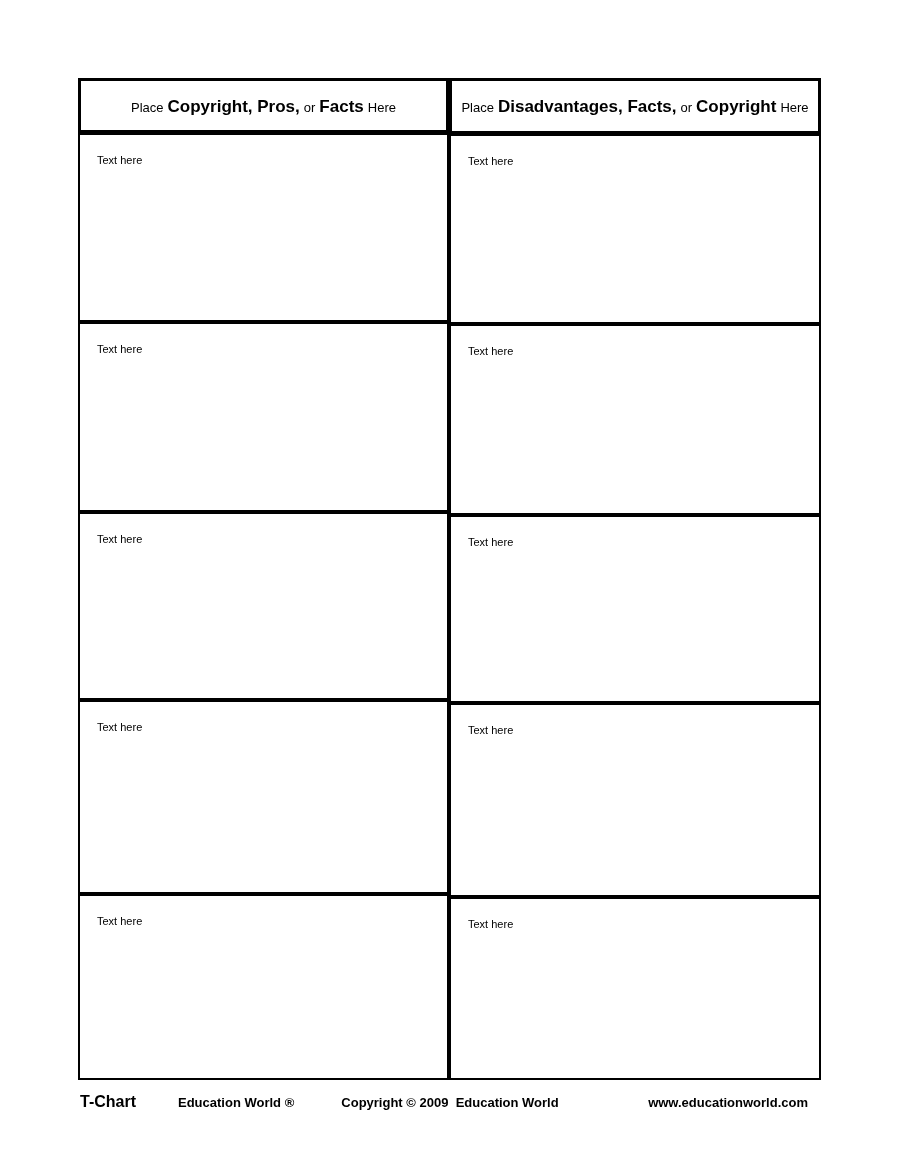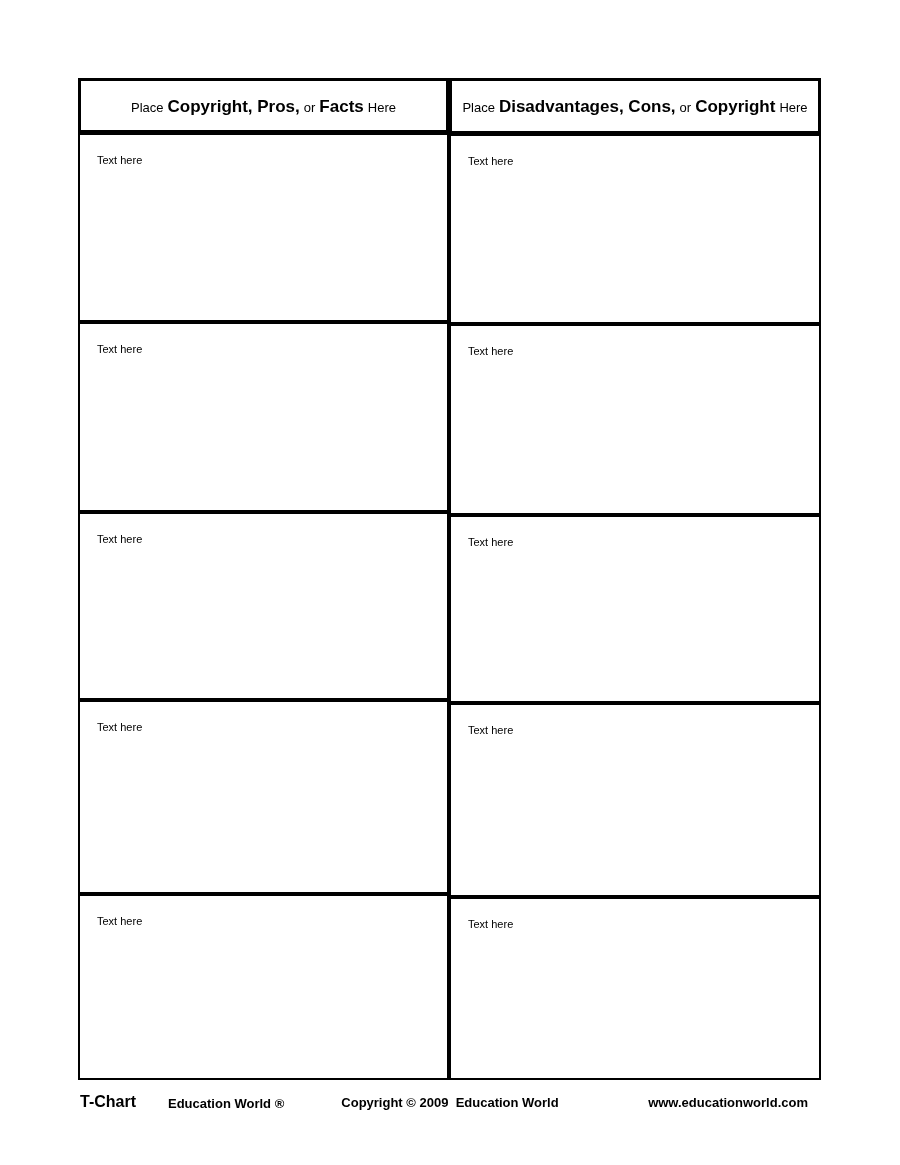--- a/index.html
+++ b/index.html
@@ -45,21 +45,21 @@
     font-size: 11px;
     color: #000000;
   }
   .footer {
     position: absolute;
     left: 0; top: 1093px;
     width: 900px; height: 22px;
   }
   .footer-left {
     position: absolute; left: 80px; top: 0;
-    display: flex; align-items: flex-end; gap: 10px;
+    display: flex; align-items: center; gap: 20px;
     white-space: nowrap;
   }
   .f-title { font-size: 16px; font-weight: bold; }
   .f-brand { font-size: 13px; font-weight: bold; padding-left: 22px; }
   .footer-center {
     position: absolute; left: 0; right: 0; top: 2px;
     text-align: center;
     font-size: 13px; font-weight: bold;
     white-space: pre;
   }
@@ -79,21 +79,21 @@
     <div class="box col-l header-box" style="top:0; height:55px;">
       <span class="h-small">Place</span>
       <span class="h-bold">Copyright, Pros,</span>
       <span class="h-small">or</span>
       <span class="h-bold">Facts</span>
       <span class="h-small">Here</span>
     </div>
 
     <div class="box col-r header-box" style="top:0; height:56px;">
       <span class="h-small">Place</span>
-      <span class="h-bold">Disadvantages, Cons,</span>
+      <span class="h-bold">Disadvantages, Facts,</span>
       <span class="h-small">or</span>
       <span class="h-bold">Copyright</span>
       <span class="h-small">Here</span>
     </div>
 
     <div class="box col-l cell" style="top:55px; height:189px;">
       <span class="placeholder">Text here</span>
     </div>
     <div class="box col-l cell" style="top:244px; height:190px;">
       <span class="placeholder">Text here</span>

